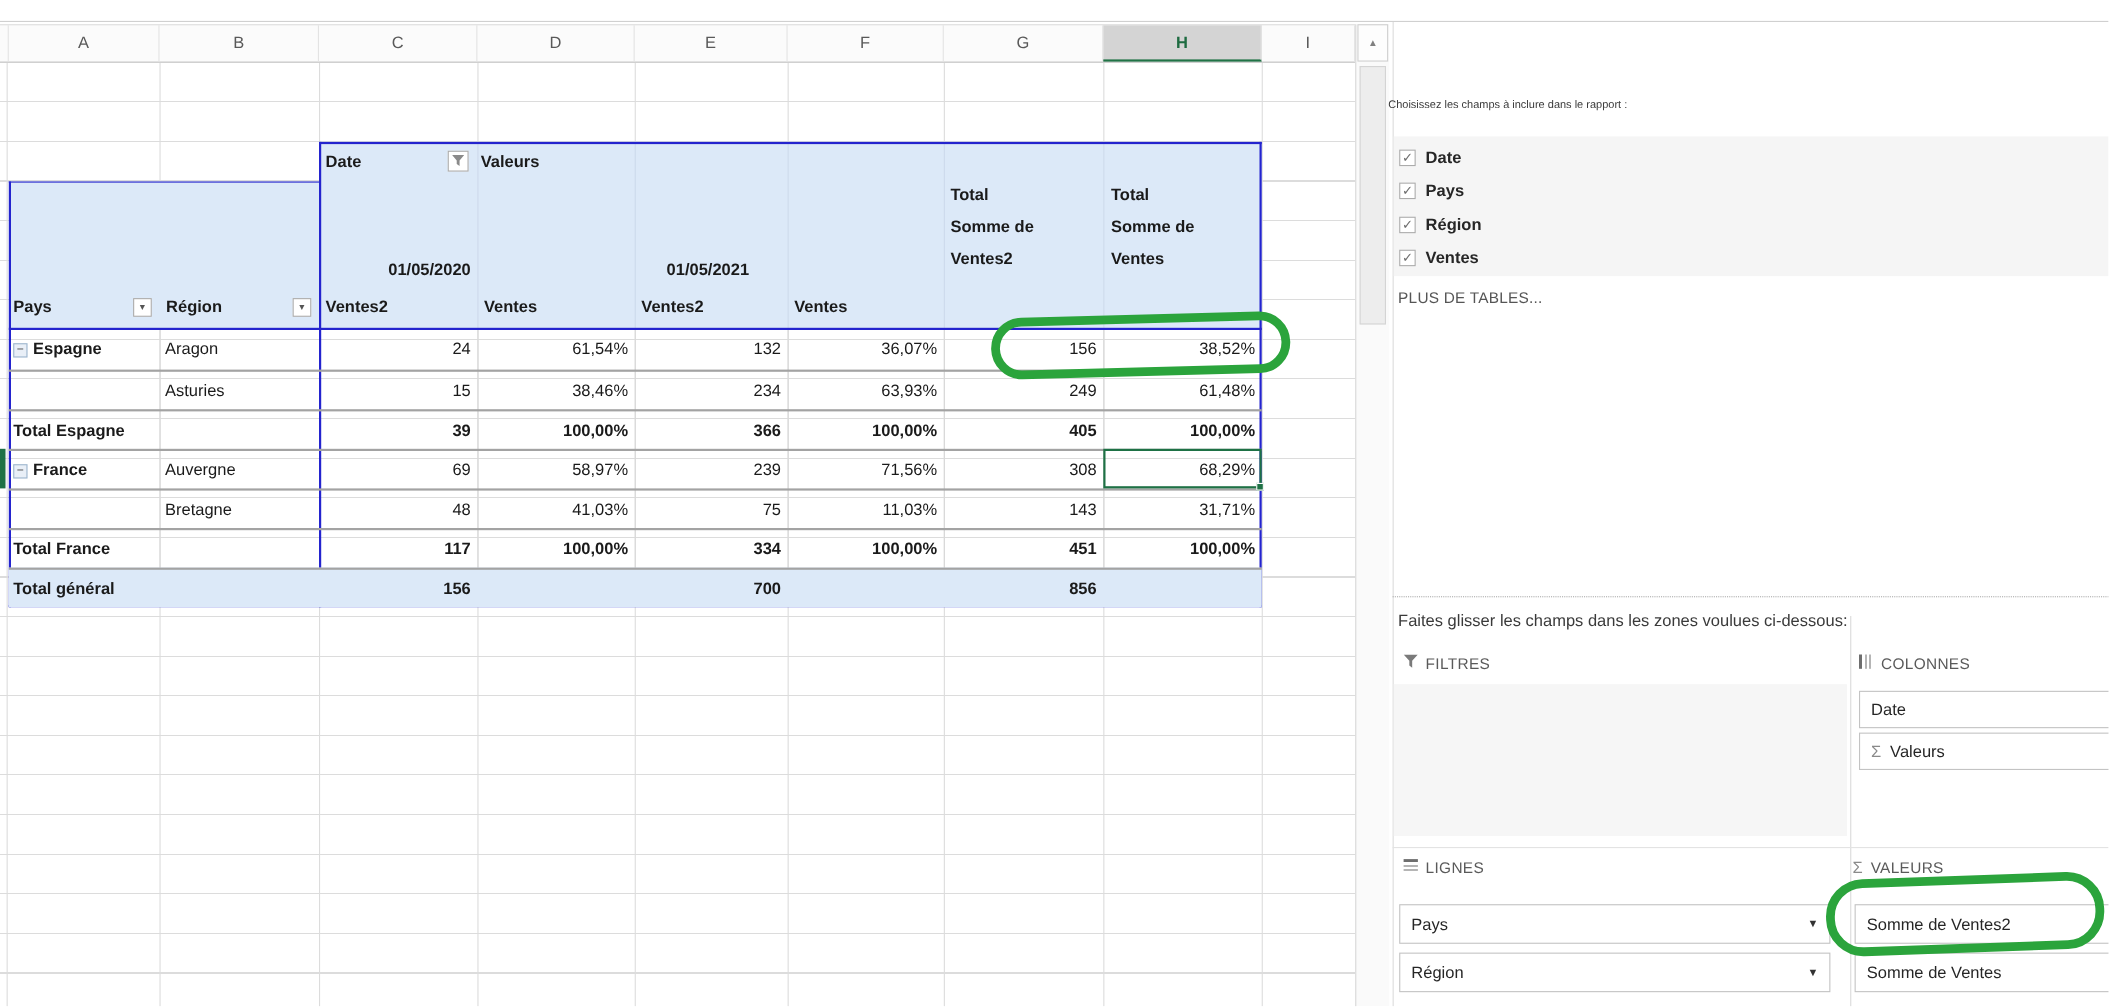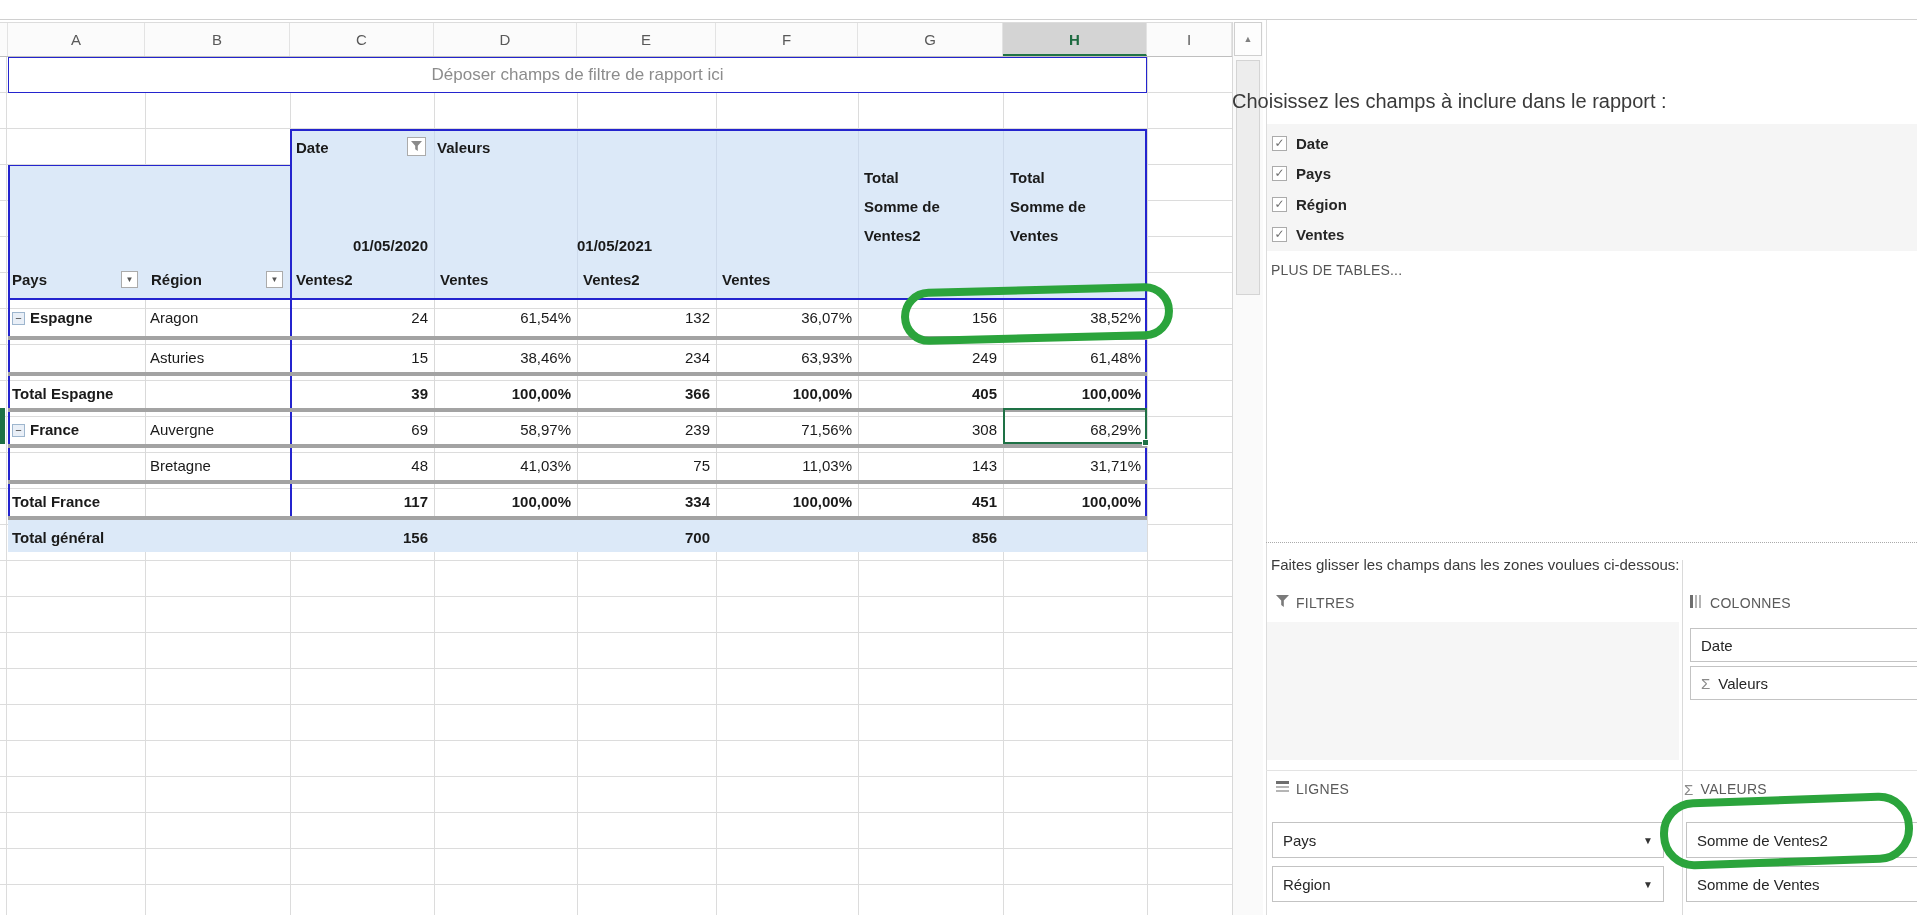--- a/index.html
+++ b/index.html
@@ -33,21 +33,21 @@
   .vline-in{width:1px;background:#CDDAEB;z-index:2;}
   .vline-data{width:1px;background:#D9D9D9;z-index:2;}
   .bl{background:#2424CE;z-index:3;}
 
   
   .ph{z-index:4;font-size:15px;font-weight:bold;color:#1a1a1a;}
   #hdr-date{left:296px;top:133px;line-height:30px;}
   #hdr-valeurs{left:437px;top:133px;line-height:30px;}
   #btn-date-filter{left:407px;top:137px;width:19px;height:19px;background:#fff;border:1px solid #ABABAB;z-index:4;display:flex;align-items:center;justify-content:center;}
   #hdr-g1{left:290px;top:231px;width:138px;text-align:right;line-height:30px;}
-  #hdr-g2{left:577px;top:231px;width:133px;text-align:left;line-height:30px;}
+  #hdr-g2{left:577px;top:231px;width:133px;text-align:center;line-height:30px;}
   #hdr-t1{left:864px;top:163px;width:138px;line-height:29px;white-space:pre-line;}
   #hdr-t2{left:1010px;top:163px;width:136px;line-height:29px;white-space:pre-line;}
   #fld-pays{left:12px;top:264px;line-height:32px;}
   #fld-region{left:151px;top:264px;line-height:32px;}
   .ddbtn{width:17px;height:17px;background:#fff;border:1px solid #ABABAB;z-index:4;color:#555;font-size:8px;text-align:center;line-height:15px;}
   #dd-pays{left:121px;top:271px;}
   #dd-region{left:266px;top:271px;}
   #fld-m0{left:296px;top:264px;line-height:32px;}
   #fld-m1{left:440px;top:264px;line-height:32px;}
   #fld-m2{left:583px;top:264px;line-height:32px;}
@@ -62,21 +62,21 @@
   .prow>div{line-height:35px;overflow:hidden;}
   .prow>div:nth-child(1){width:137px;padding-left:4px;}
   .prow>div:nth-child(2){width:145px;padding-left:5px;}
   .prow>div:nth-child(3){width:144px;}
   .prow>div:nth-child(4){width:143px;}
   .prow>div:nth-child(5){width:139px;}
   .prow>div:nth-child(6){width:142px;}
   .prow>div:nth-child(7){width:145px;}
   .prow>div:nth-child(8){width:144px;}
   .prow>div:nth-child(n+3){text-align:right;padding-right:6px;}
-  .prow.bt{border-top:4px solid #a3a3a3;}
+  .prow.bt{border-top:2px solid #a3a3a3;}
   .prow.tot>div{font-weight:bold;}
   .prow.shaded{background:#DCE9F8;}
   #r0{top:300px}#r1{top:336px}#r2{top:372px}#r3{top:408px}#r4{top:444px}#r5{top:480px}#r6{top:516px}
   .plabel{font-weight:bold;}
   .collapse{display:inline-block;width:13px;height:13px;margin-right:5px;background:#E9EFF7;border:1px solid #9EB6CE;color:#444;
     font-size:11px;line-height:11px;text-align:center;vertical-align:1px;}
 
   
   #row-indicator{left:0;top:408px;width:5px;height:36px;background:#1E7145;z-index:5;}
   #sel-cell{left:1003px;top:408px;width:144px;height:36px;border:2px solid #1E7145;z-index:8;}
@@ -86,21 +86,21 @@
   #circle2{left:1660px;top:796px;width:253px;height:70px;transform:rotate(-2deg);border-radius:34px;}
 
   
   #vscroll{left:1232px;top:22px;width:31px;height:893px;background:#FAFAFA;border-left:1px solid #D8D8D8;z-index:5;}
   #vscroll-up{left:1234px;top:22px;width:28px;height:34px;background:#FDFDFD;border:1px solid #CFCFCF;color:#808080;font-size:9px;text-align:center;line-height:32px;z-index:6;}
   #vscroll-thumb{left:1236px;top:60px;width:24px;height:235px;background:#EDEDED;border:1px solid #D4D4D4;z-index:6;}
 
   
   #pane{left:1266px;top:18px;width:651px;height:897px;background:#fff;border-left:1px solid #DCDCDC;z-index:5;}
   #pane-title{left:1278px;top:34px;font-size:27px;color:#217346;z-index:6;letter-spacing:-0.3px;}
-  #pane-sub{left:1232px;top:90px;font-size:20px;color:#3A3A3A;z-index:6;}
+  #pane-sub{left:1262px;top:90px;font-size:10px;color:#3A3A3A;z-index:6;}
   #fields-bg{left:1267px;top:124px;width:650px;height:127px;background:#F5F5F5;z-index:5;}
   .fielditem{left:1272px;height:30px;z-index:6;display:flex;align-items:center;}
   #fi0{top:128px}#fi1{top:158px}#fi2{top:189px}#fi3{top:219px}
   .cbx{width:15px;height:15px;background:#fff;border:1px solid #ABABAB;margin-right:9px;color:#6E6E6E;font-size:12px;line-height:13px;text-align:center;}
   .fieldlabel{font-weight:bold;font-size:15px;color:#262626;}
   #more-tables{left:1271px;top:262px;font-size:14px;color:#555;letter-spacing:0.2px;z-index:6;}
   #dotline{left:1266px;top:542px;width:651px;height:0;border-top:1px dotted #ABABAB;z-index:6;}
   #drag-hint{left:1271px;top:556px;font-size:15px;color:#3A3A3A;z-index:6;}
   #zone-vdiv{left:1682px;top:560px;width:1px;height:355px;background:#DADADA;z-index:6;}
   #zone-hdiv{left:1266px;top:770px;width:651px;height:1px;background:#E3E3E3;z-index:6;}
@@ -155,21 +155,20 @@
   <div class="abs vgrid" style="left:6px"></div>
   <div class="abs vgrid" style="left:145px"></div>
   <div class="abs vgrid" style="left:290px"></div>
   <div class="abs vgrid" style="left:434px"></div>
   <div class="abs vgrid" style="left:577px"></div>
   <div class="abs vgrid" style="left:716px"></div>
   <div class="abs vgrid" style="left:858px"></div>
   <div class="abs vgrid" style="left:1003px"></div>
   <div class="abs vgrid" style="left:1147px"></div>
 
-  <div class="abs" id="dropzone">Déposer champs de filtre de rapport ici</div>
 
   <div class="abs fill" style="left:290px;top:129px;width:857px;height:171px"></div>
   <div class="abs fill" style="left:8px;top:165px;width:282px;height:135px"></div>
 
   <div class="abs vline-in" style="left:434px;top:129px;height:171px"></div>
   <div class="abs vline-in" style="left:577px;top:129px;height:171px"></div>
   <div class="abs vline-in" style="left:716px;top:129px;height:171px"></div>
   <div class="abs vline-in" style="left:858px;top:129px;height:171px"></div>
   <div class="abs vline-in" style="left:1003px;top:129px;height:171px"></div>
 

